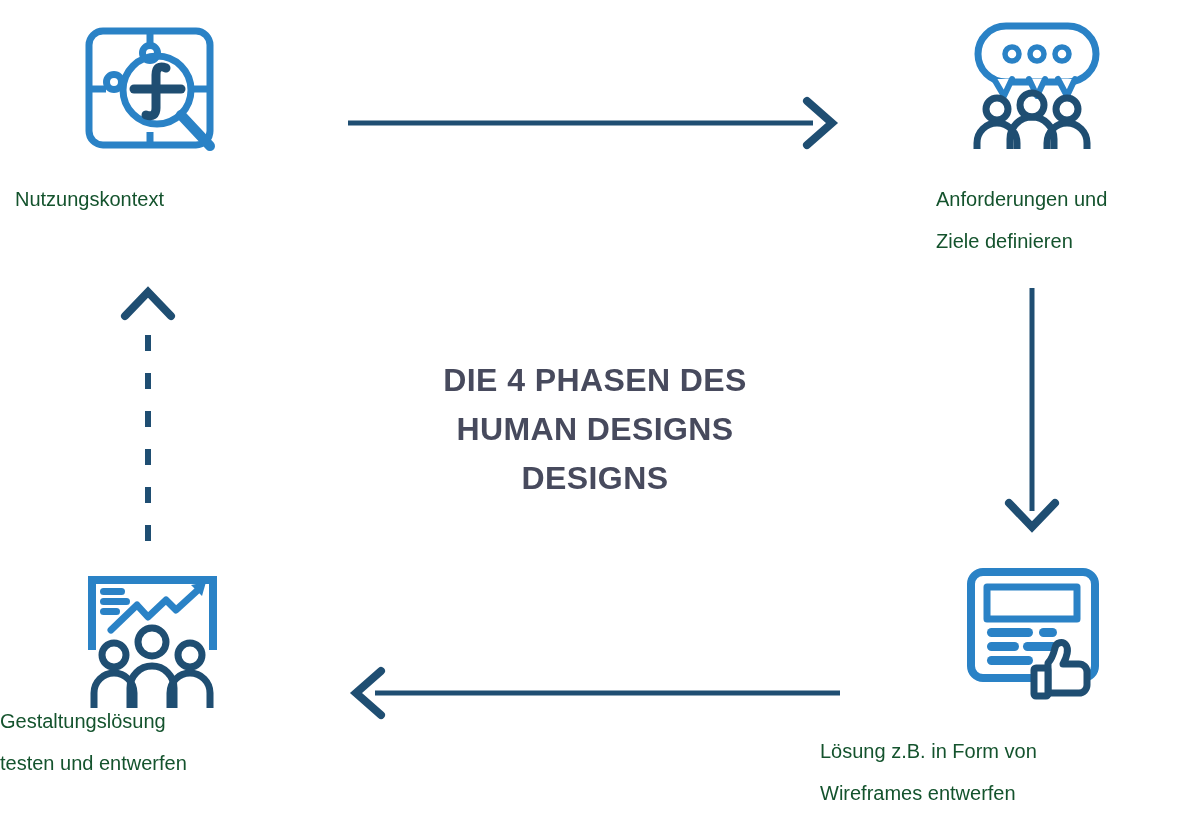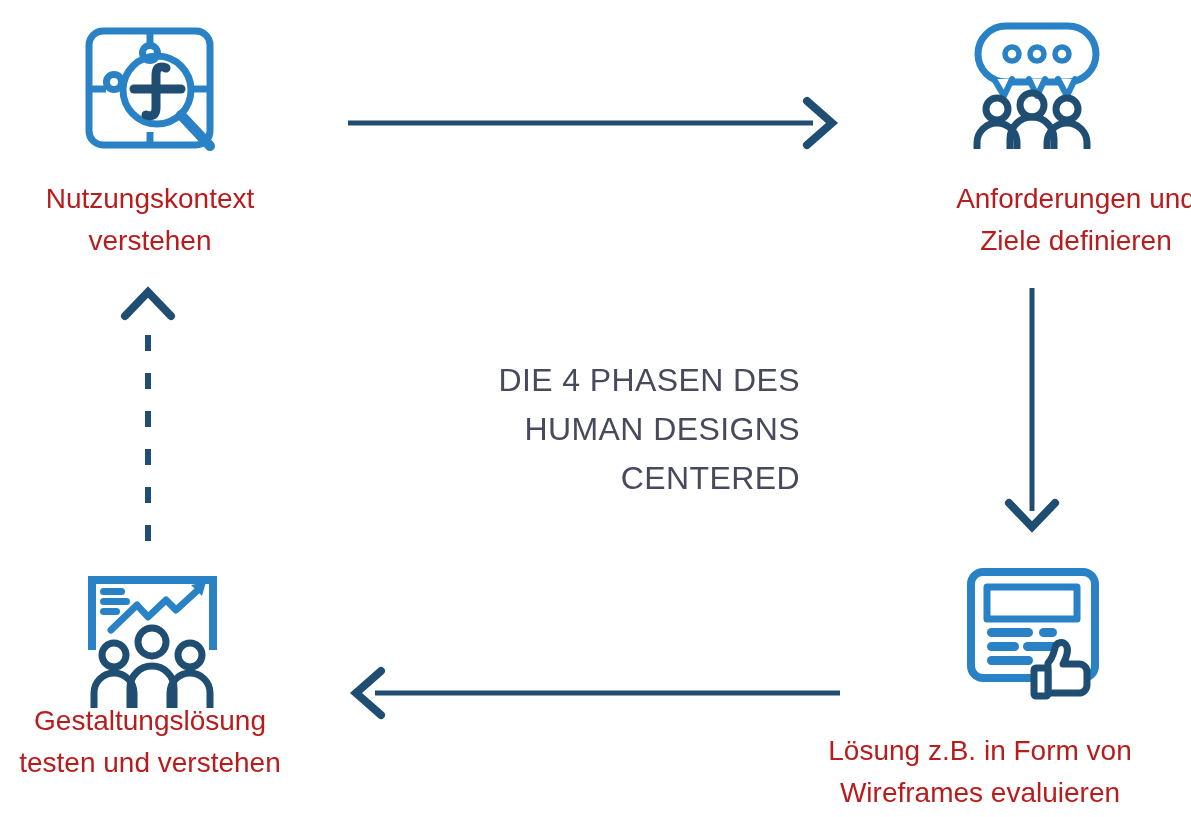--- a/index.html
+++ b/index.html
@@ -3,26 +3,26 @@
 <meta charset="utf-8">
 <style>
   html,body{margin:0;padding:0;}
   body{
     width:1191px;height:817px;background:#ffffff;position:relative;
     font-family:"Liberation Sans", sans-serif;overflow:hidden;
   }
   .canvas{position:absolute;inset:0;}
   .abs{position:absolute;}
   .phase-label{
-    text-align:center;color:#b91c1c;font-size:28px;line-height:42px;
+    color:#14532d;font-size:20px;line-height:42px;
     font-weight:400;white-space:nowrap;
   }
   .diagram-title{
-    text-align:right;color:#474a5d;font-size:32px;line-height:49px;
-    font-weight:400;letter-spacing:0.4px;
+    text-align:center;color:#474a5d;font-size:32px;line-height:49px;
+    font-weight:700;letter-spacing:0.4px;
   }
   svg{display:block;overflow:visible;}
 </style>
 </head>
 <body>
 
 <div class="canvas">
 
   <div class="abs" style="left:0;top:0;">
     <svg class="abs" style="left:82px;top:20px;" width="148" height="137" viewBox="0 0 148 137">
@@ -37,21 +37,20 @@
         <circle cx="75" cy="70" r="34"></circle>
         <path d="M99,95 L128,126" stroke-width="10" stroke-linecap="round"></path>
       </g>
       <g fill="none" stroke="#1f4e72" stroke-width="9" stroke-linecap="round" stroke-linejoin="round">
         <path d="M52,69 H99"></path>
         <path d="M84,48 q-10,-4 -10,7 V88 q0,10 -10,7"></path>
       </g>
     </svg>
     <div class="abs phase-label" style="left:15px;top:178px;width:270px;">
       <div>Nutzungskontext</div>
-      <div>verstehen</div>
     </div>
   </div>
 
   <div class="abs" style="left:0;top:0;">
     <svg class="abs" style="left:950px;top:18px;" width="158" height="134" viewBox="0 0 158 134">
       <g fill="none" stroke="#2a82c6" stroke-width="7">
         <rect x="28" y="8" width="118" height="56" rx="28"></rect>
         <circle cx="62" cy="36" r="7" stroke-width="5.5"></circle>
         <circle cx="87" cy="36" r="7" stroke-width="5.5"></circle>
         <circle cx="112" cy="36" r="7" stroke-width="5.5"></circle>
@@ -89,21 +88,21 @@
         <rect x="60" y="76" width="34" height="9" rx="4.5"></rect>
         <rect x="24" y="90" width="46" height="9" rx="4.5"></rect>
       </g>
       <g fill="#ffffff" stroke="#1f4e72" stroke-width="7" stroke-linejoin="round">
         <path d="M85,127 h31 a8,8 0 0 0 8,-8 v-13 a8,8 0 0 0 -8,-8 h-16 c4,-7 6,-15 3,-19 c-3,-4 -10,-3 -11,3 c-2,8 -4,12 -7,15 v30 z"></path>
         <rect x="71" y="102" width="14" height="28" rx="2"></rect>
       </g>
     </svg>
     <div class="abs phase-label" style="left:820px;top:730px;width:320px;">
       <div>Lösung z.B. in Form von</div>
-      <div>Wireframes evaluieren</div>
+      <div>Wireframes entwerfen</div>
     </div>
   </div>
 
   <div class="abs" style="left:0;top:0;">
     <svg class="abs" style="left:80px;top:566px;" width="147" height="145" viewBox="0 0 147 145">
       <g fill="none" stroke="#2a82c6" stroke-width="8">
         <path d="M12,84 V14 H133 V84"></path>
       </g>
       <g fill="#2a82c6" stroke="none">
         <rect x="20" y="22" width="25" height="7" rx="3.5"></rect>
@@ -118,28 +117,28 @@
         <circle cx="34" cy="89" r="12"></circle>
         <path d="M14,142 v-15 a20,20 0 0 1 40,0 v15"></path>
         <circle cx="110" cy="89" r="12"></circle>
         <path d="M90,142 v-15 a20,20 0 0 1 40,0 v15"></path>
         <circle cx="72" cy="76" r="14"></circle>
         <path d="M50,142 v-20 a22,22 0 0 1 44,0 v20"></path>
       </g>
     </svg>
     <div class="abs phase-label" style="left:0px;top:700px;width:300px;">
       <div>Gestaltungslösung</div>
-      <div>testen und verstehen</div>
+      <div>testen und entwerfen</div>
     </div>
   </div>
 
   <div class="abs diagram-title" style="left:390px;top:356px;width:410px;">
     <div>DIE 4 PHASEN DES</div>
     <div>HUMAN DESIGNS</div>
-    <div>CENTERED</div>
+    <div>DESIGNS</div>
   </div>
 
   <svg class="abs" style="left:345px;top:98px;" width="495" height="52" viewBox="0 0 495 52">
     <line x1="3" y1="25" x2="468" y2="25" stroke="#1f4e72" stroke-width="5"></line>
     <polyline points="462,3 487,25 462,47" fill="none" stroke="#1f4e72" stroke-width="8" stroke-linecap="round" stroke-linejoin="miter"></polyline>
   </svg>
 
   <svg class="abs" style="left:1005px;top:285px;" width="54" height="250" viewBox="0 0 54 250">
     <line x1="27" y1="3" x2="27" y2="226" stroke="#1f4e72" stroke-width="5"></line>
     <polyline points="4,218 27,242 50,218" fill="none" stroke="#1f4e72" stroke-width="8" stroke-linecap="round" stroke-linejoin="miter"></polyline>

